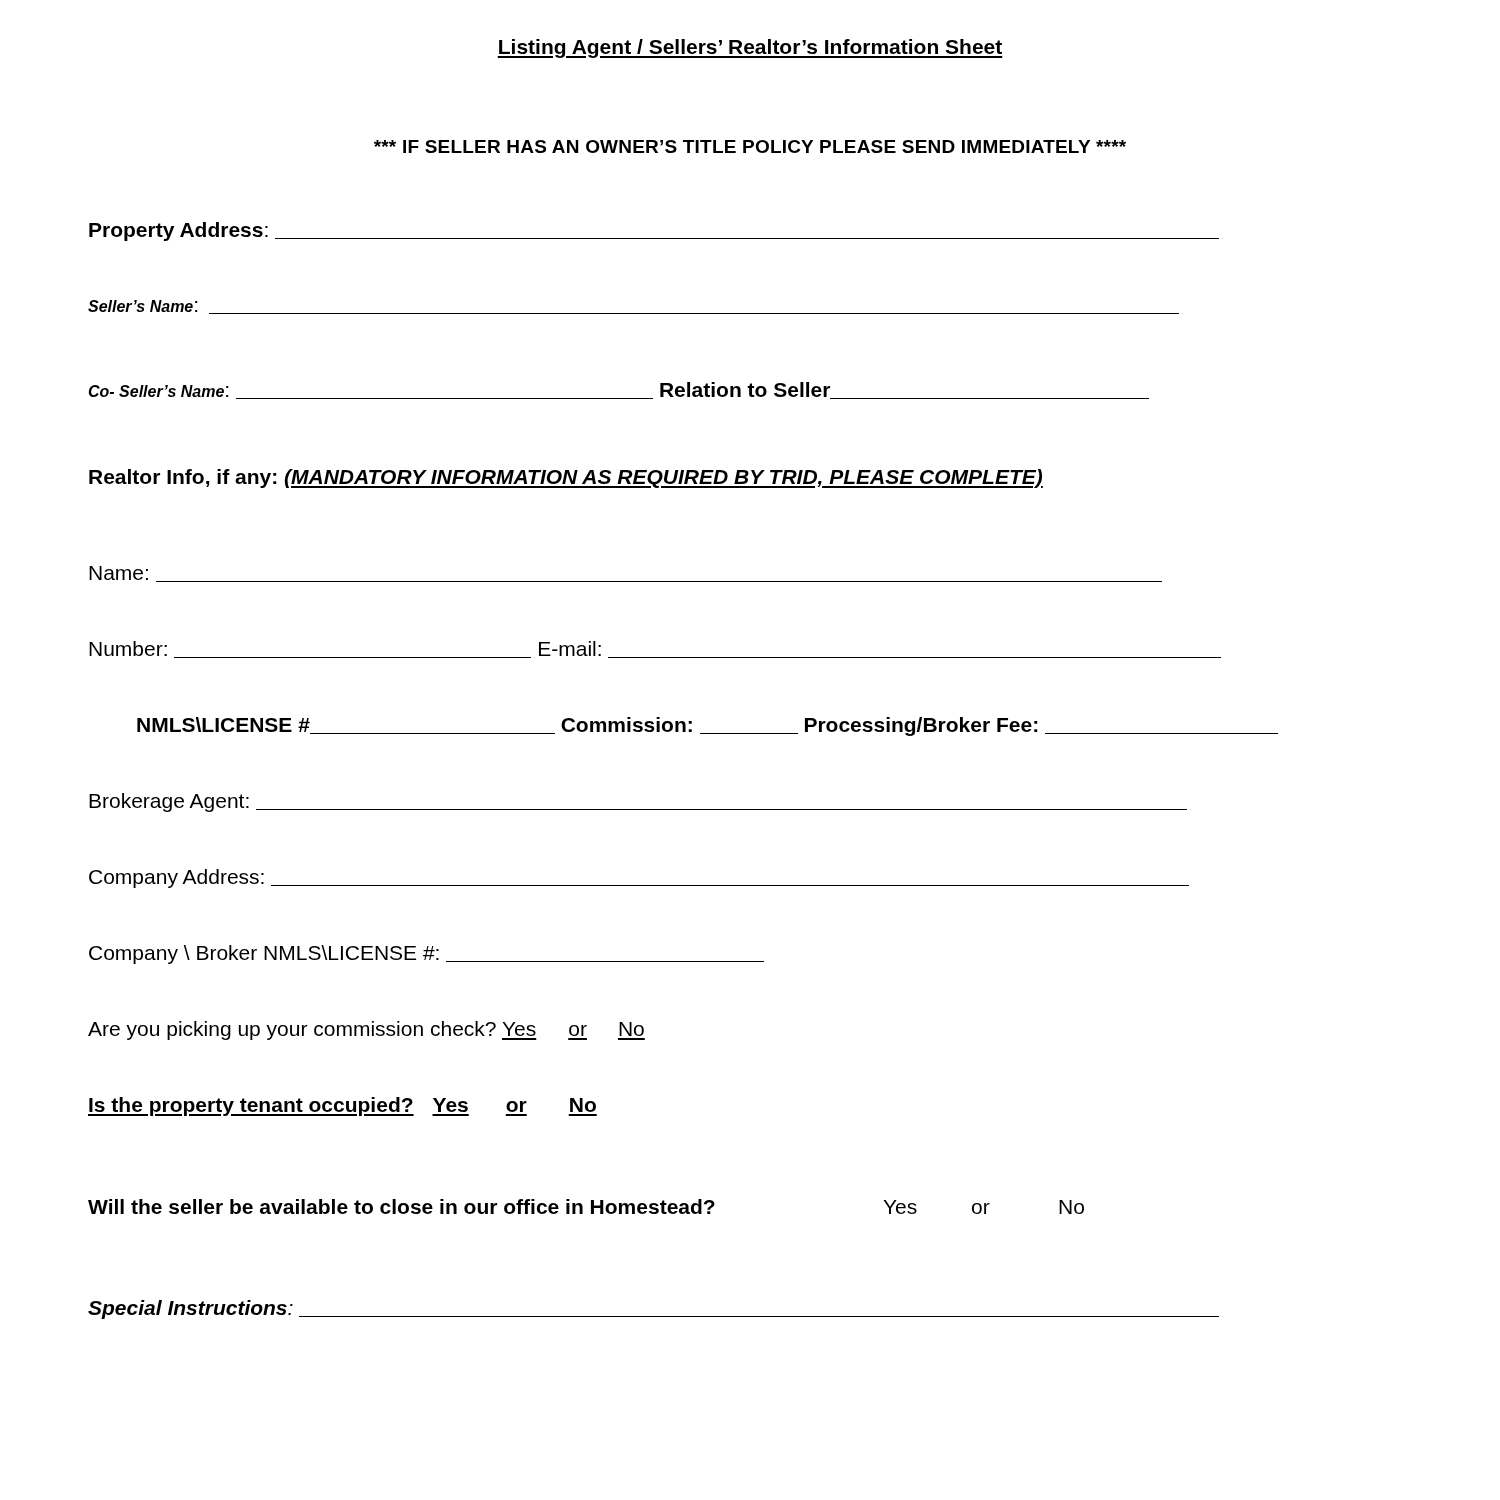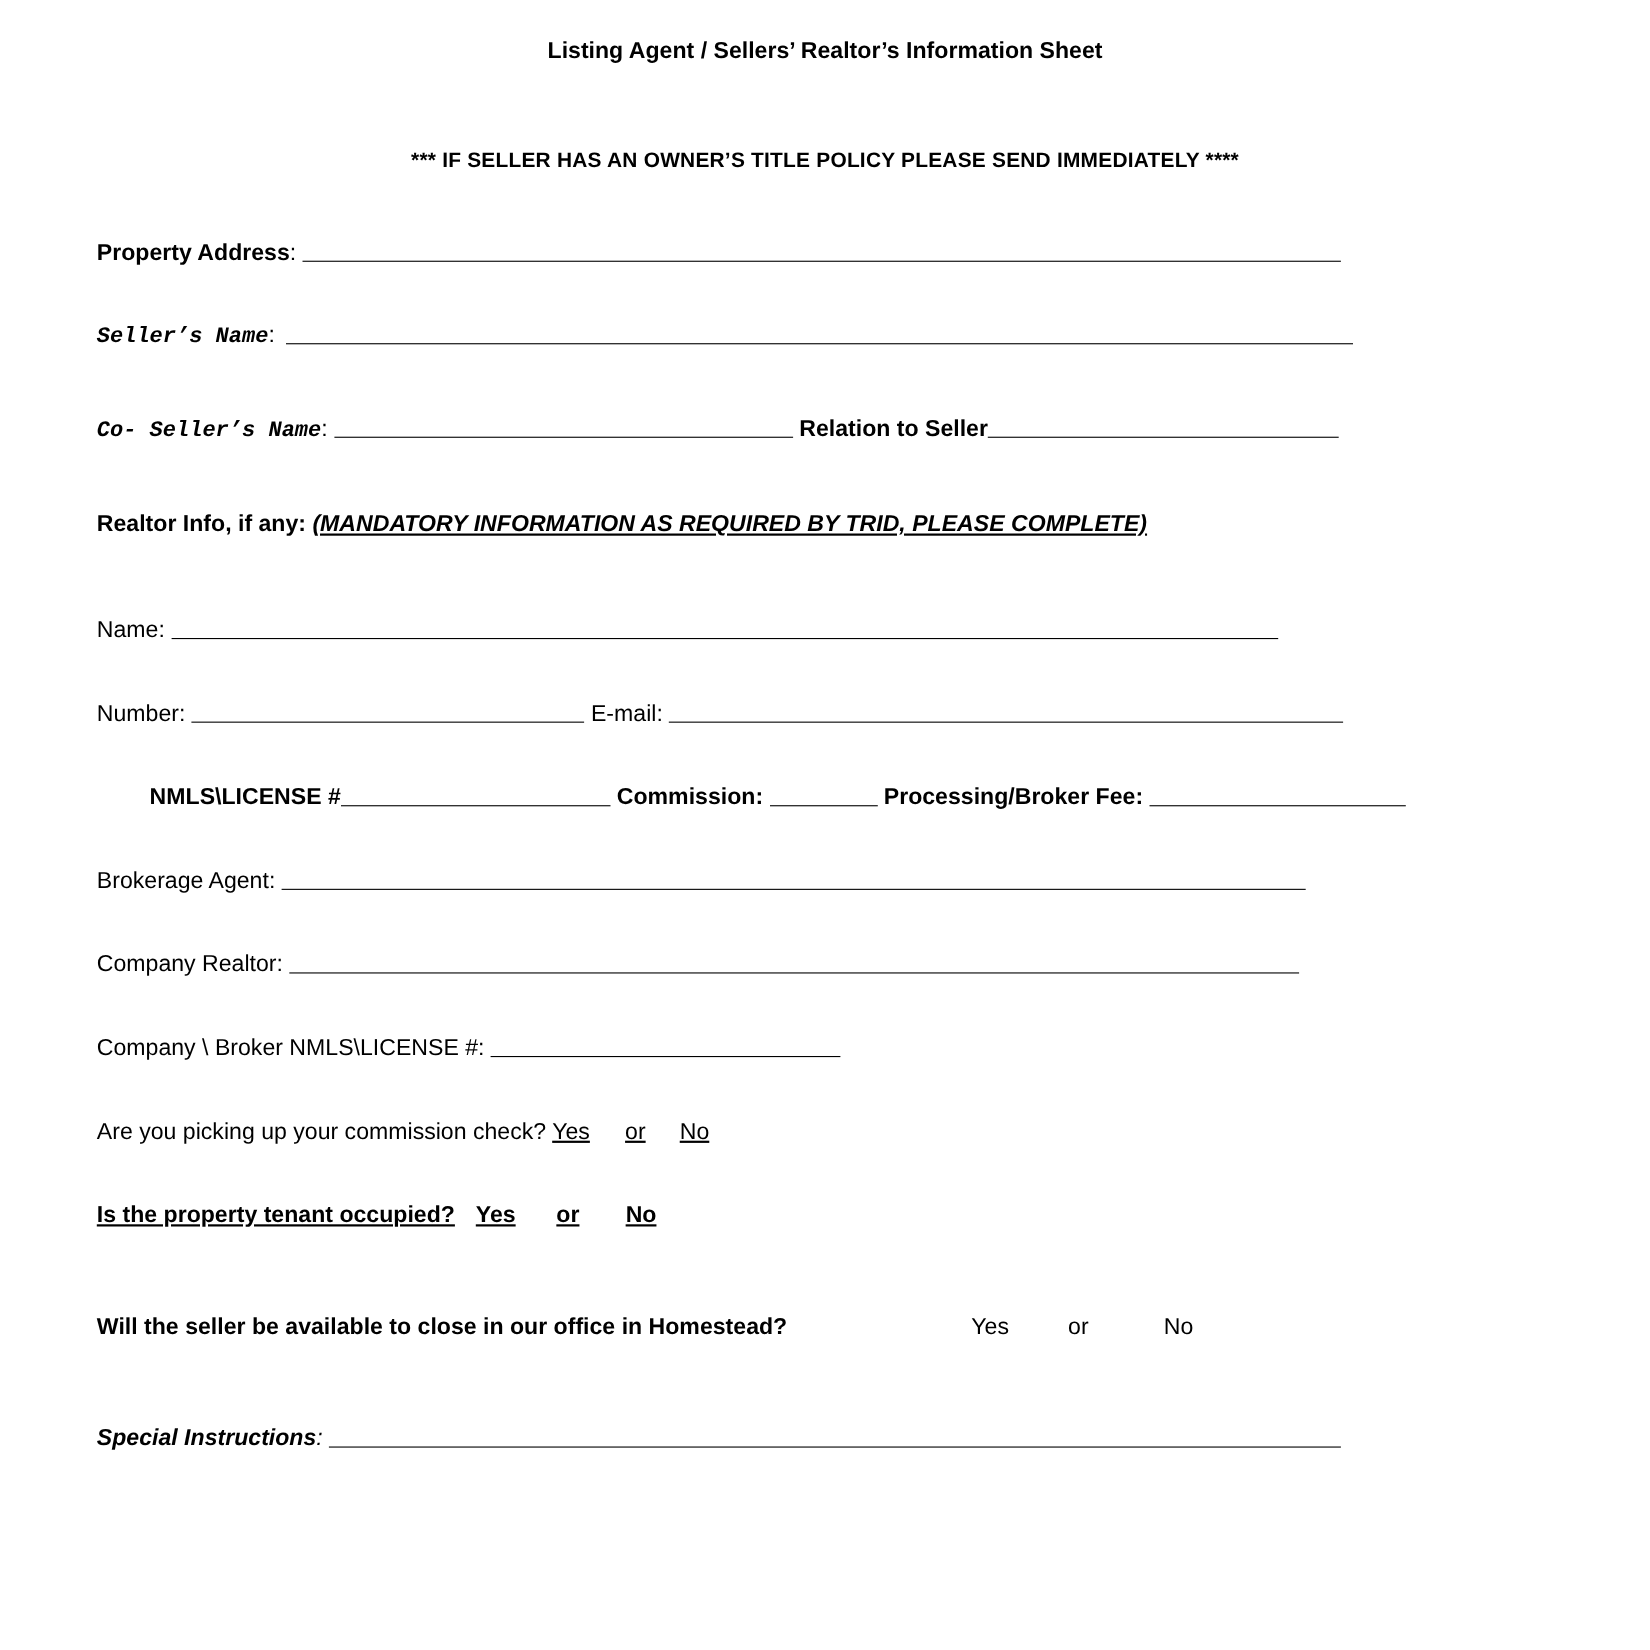--- a/index.html
+++ b/index.html
@@ -3,23 +3,23 @@
   <meta charset="utf-8">
   <style>
     html, body { margin: 0; padding: 0; background: #ffffff; }
     body { width: 1500px; height: 1500px; position: relative; overflow: hidden;
            font-family: "Liberation Sans", sans-serif; color: #000; }
     .row { position: absolute; left: 88px; white-space: nowrap; font-size: 21px; line-height: 1; }
     .b { font-weight: bold; }
     .i { font-style: italic; }
     .u { text-decoration: underline; }
     .blank { display: inline-block; border-bottom: 1.6px solid #000; height: 1px; vertical-align: baseline; margin-bottom: -2px; }
-    #title { position: absolute; top: 35px; left: 0; width: 1500px; text-align: center; font-size: 21px; font-weight: bold; }
+    #title { position: absolute; top: 35px; left: 0; width: 1500px; text-align: center; font-size: 21px; font-weight: bold; text-decoration: underline; }
     #notice { position: absolute; top: 136px; left: 0; width: 1500px; text-align: center; font-size: 19px; font-weight: bold; letter-spacing: 0.2px; }
-    .big { font-size: 20px; font-family: Liberation Mono, monospace; }
+    .big { font-size: 16px; }
     .gap { display: inline-block; }
   </style>
 </head>
 <body>
 
 <div id="title">Listing Agent / Sellers’ Realtor’s Information Sheet</div>
 <div id="notice">*** IF SELLER HAS AN OWNER’S TITLE POLICY PLEASE SEND IMMEDIATELY ****</div>
 
 <div class="row" style="top:219px;">
   <span class="b">Property Address</span><span>:</span>
@@ -60,21 +60,21 @@
   <span>Processing/Broker Fee:</span>
   <span class="blank" style="width:233px;"></span>
 </div>
 
 <div class="row" style="top:790px;">
   <span>Brokerage Agent:</span>
   <span class="blank" style="width:931px;"></span>
 </div>
 
 <div class="row" style="top:866px;">
-  <span>Company Realtor:</span>
+  <span>Company Address:</span>
   <span class="blank" style="width:918px;"></span>
 </div>
 
 <div class="row" style="top:942px;">
   <span>Company \ Broker NMLS\LICENSE #:</span>
   <span class="blank" style="width:318px;"></span>
 </div>
 
 <div class="row" style="top:1018px;">
   <span>Are you picking up your commission check?</span>

